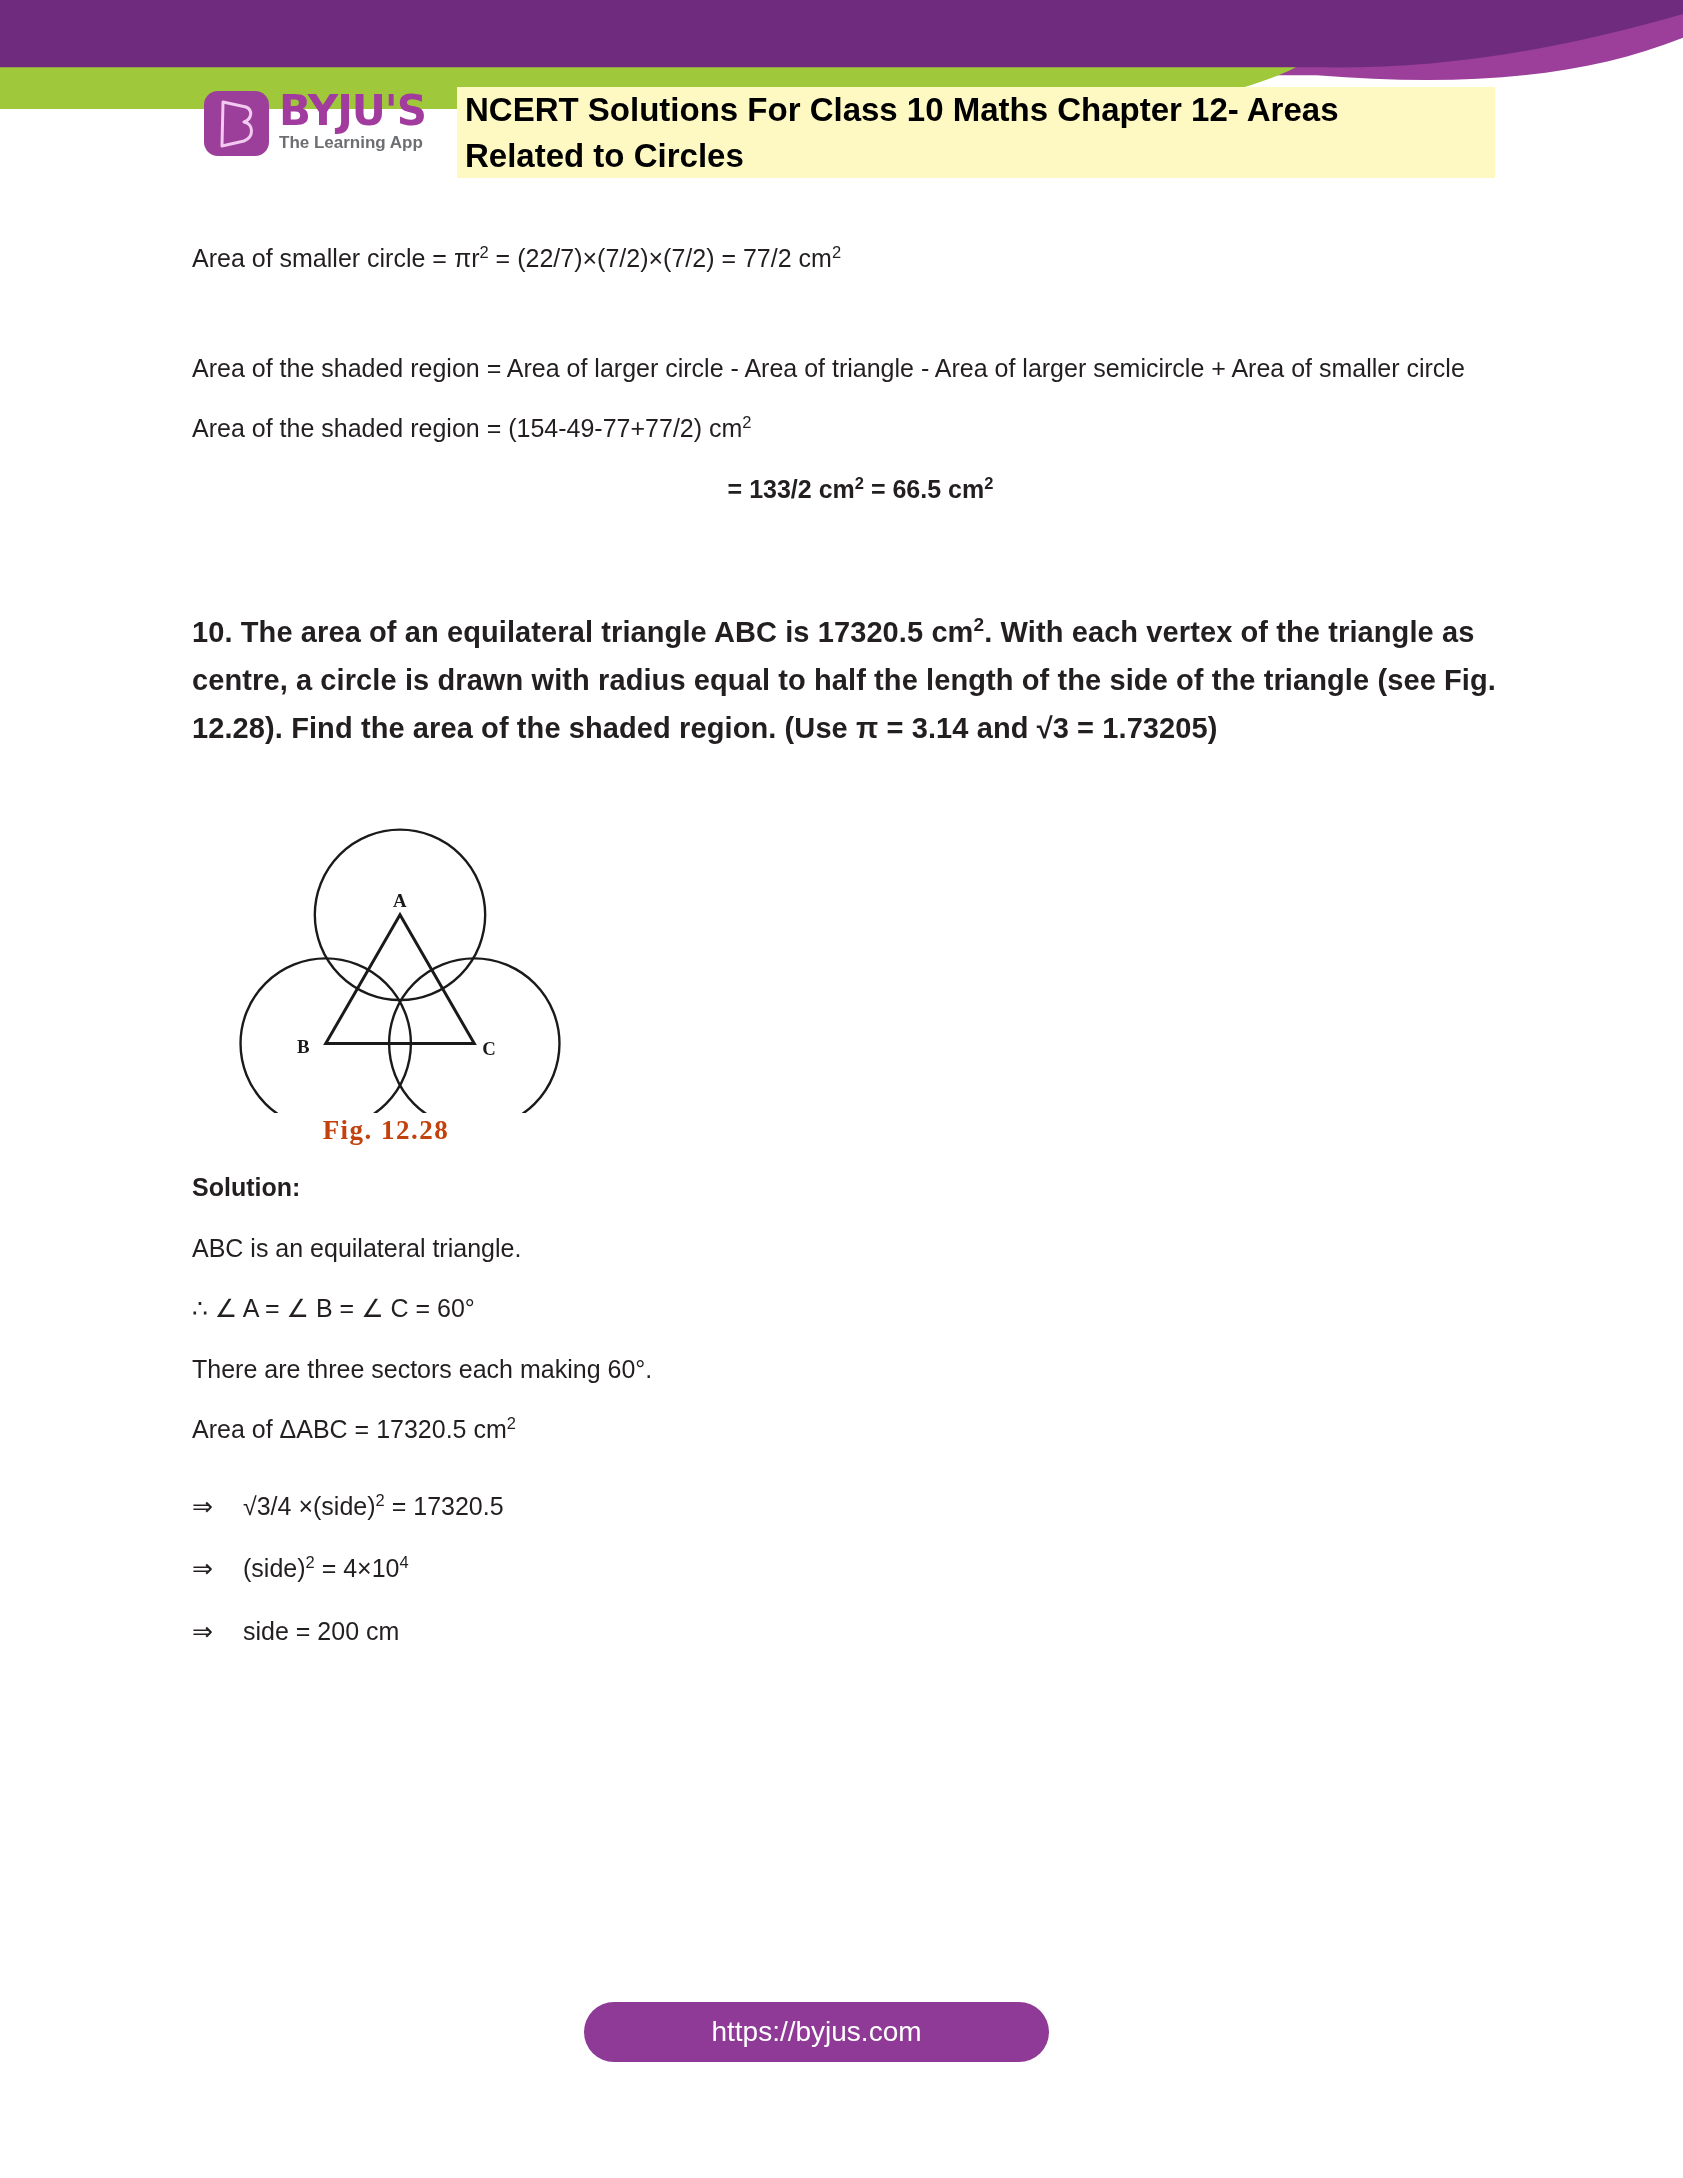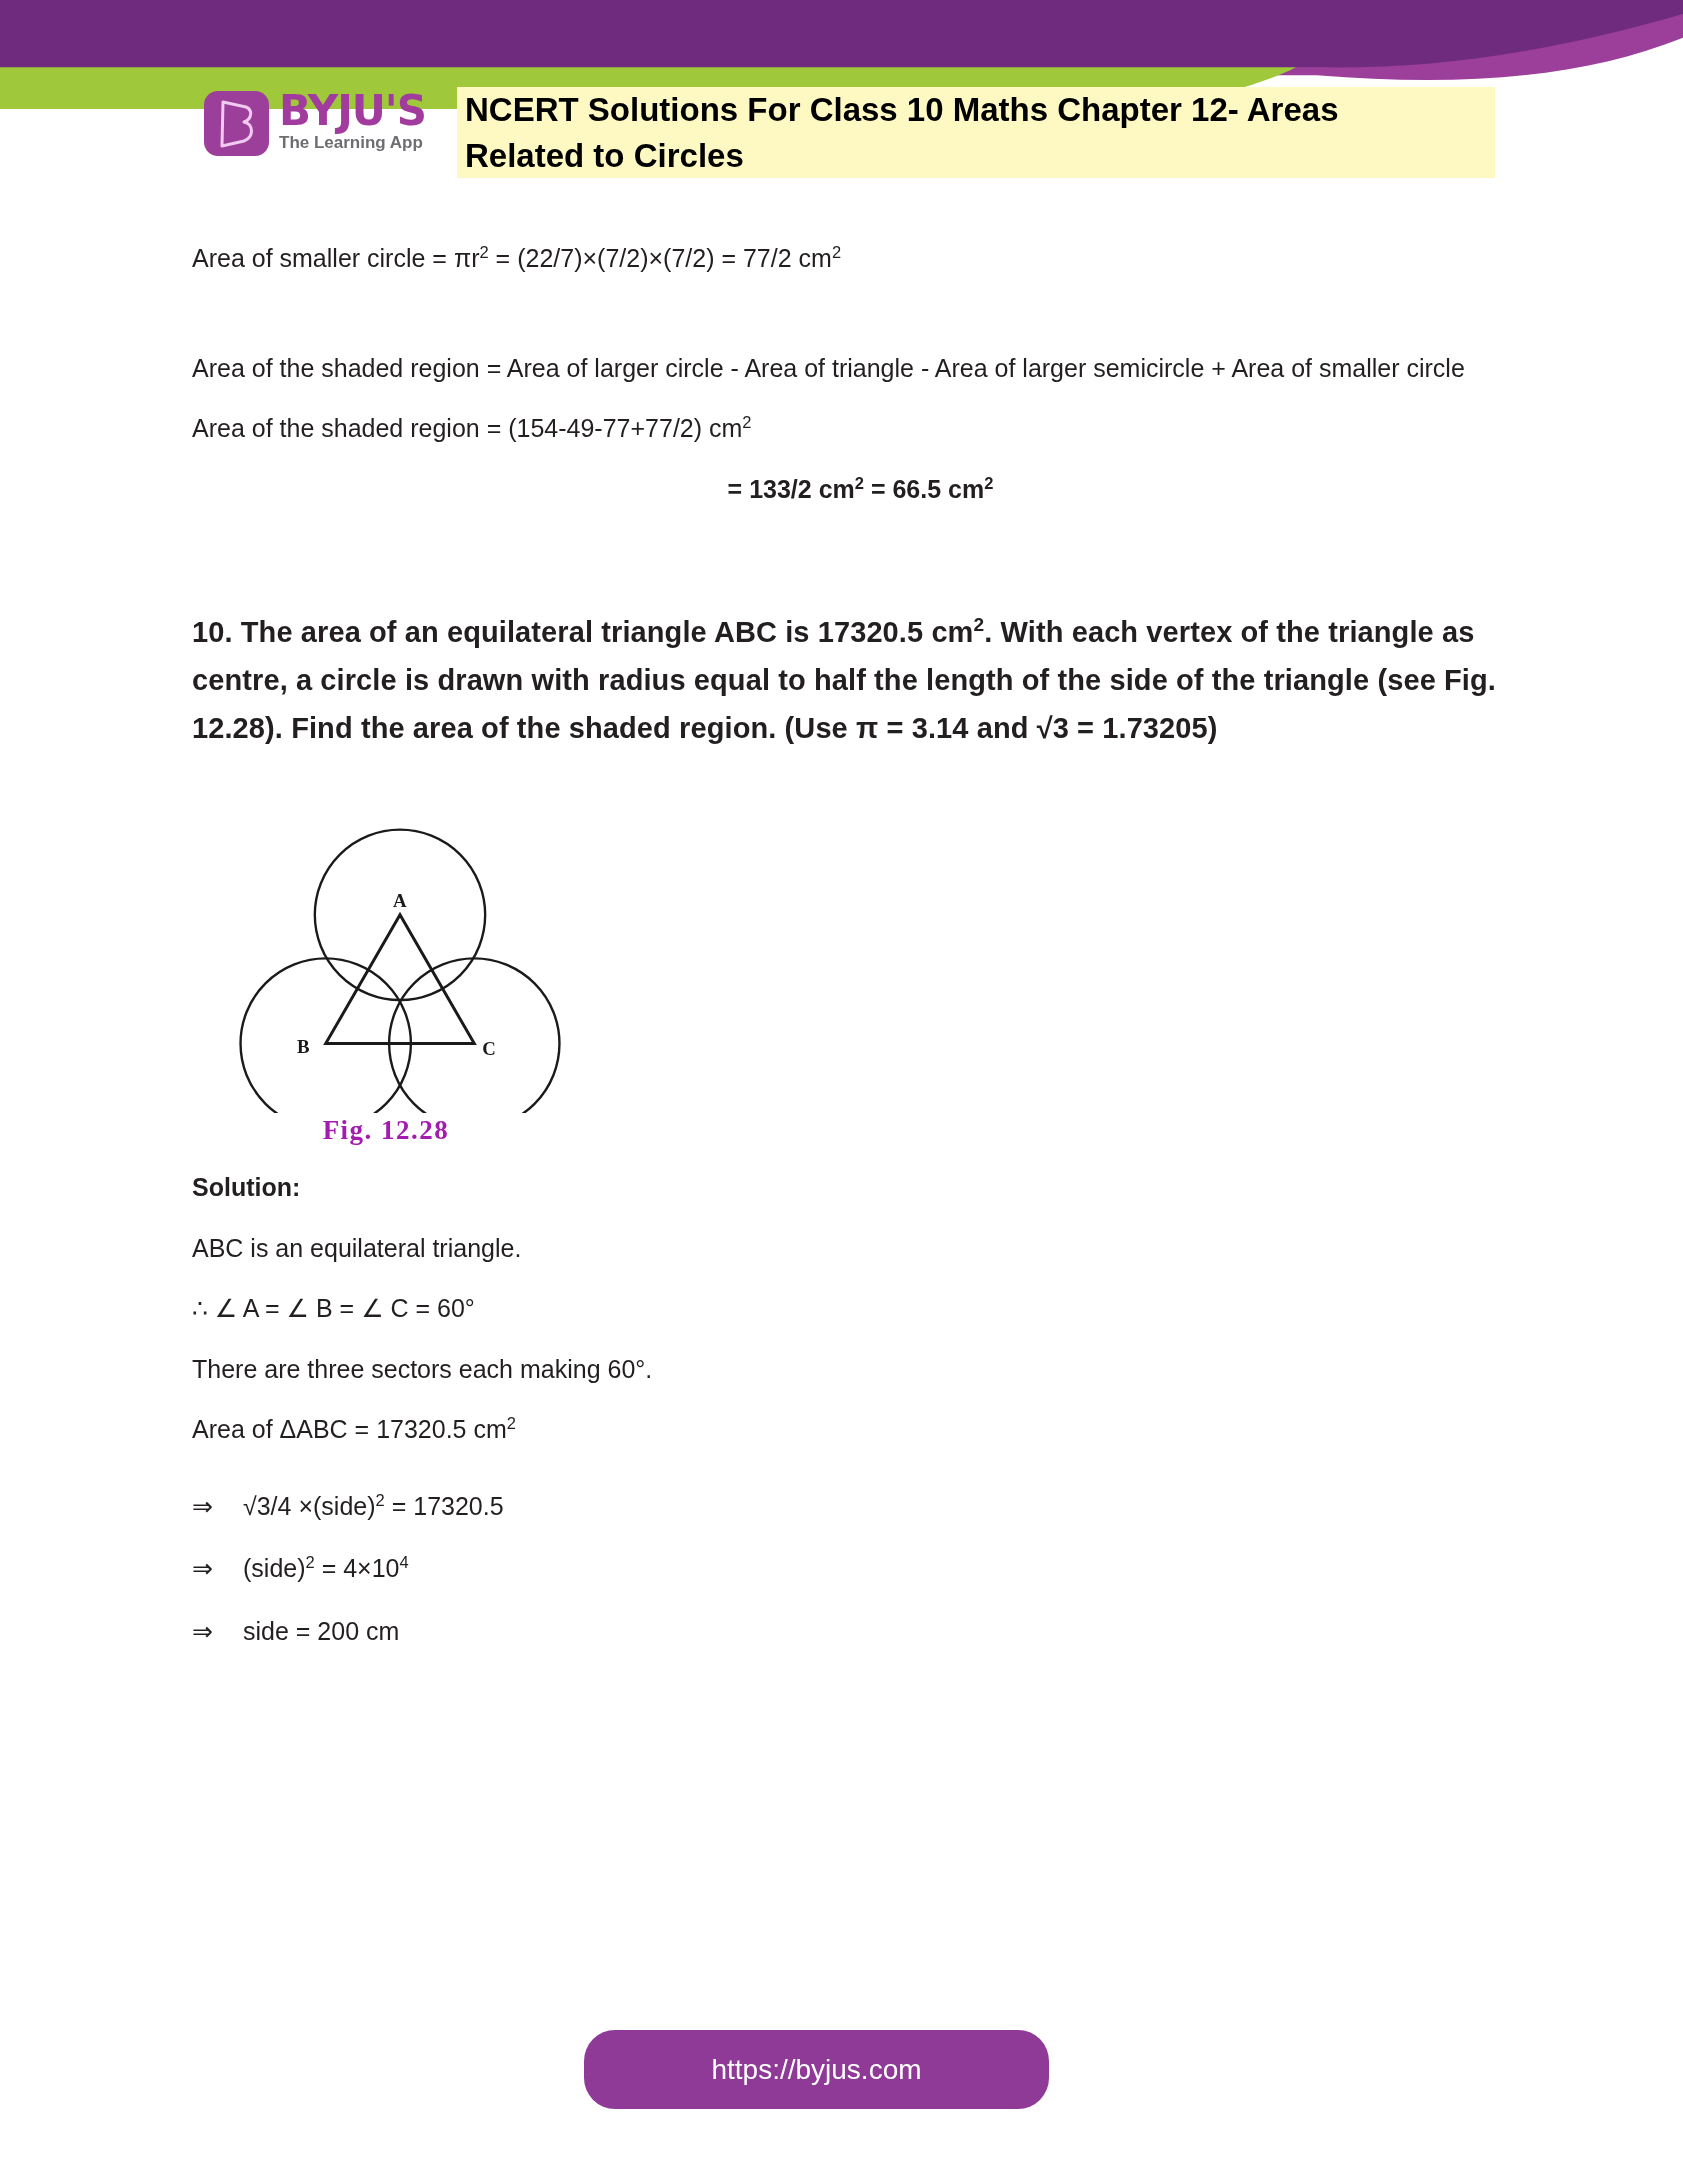--- a/index.html
+++ b/index.html
@@ -126,43 +126,42 @@
     margin: 34px 0 0 0;
     width: 416px;
     position: relative;
   }
   .figure svg { display: block; }
   .fig-caption {
     text-align: center;
     font-family: "Liberation Serif", serif;
     font-weight: bold;
     font-size: 27px;
-    color: #a21caf;
+    color: #c2410c;
     letter-spacing: 1.5px;
     margin-top: -4px;
     margin-left: -28px;
   }
 
   
   .footer-btn {
     position: absolute;
     left: 584px;
     top: 2002px;
     width: 465px;
-    height: 79px;
+    height: 60px;
     border-radius: 31px;
     background: #8e3a96;
     color: #ffffff;
     font-size: 28px;
     display: flex;
     align-items: center;
     justify-content: center;
     text-decoration: none;
     font-family: "Liberation Sans", sans-serif;
-    margin-top: 28px;
   }
 </style>
 </head>
 <body>
 
 <div class="banner">
   <svg width="1683" height="109" viewBox="0 0 1700 110" xmlns="http://www.w3.org/2000/svg">
 
     <path d="M0,0 L1700,0 L1700,38 C1600,78 1480,88 1330,76 L0,76 Z" fill="#9b3f9b"></path>
 

